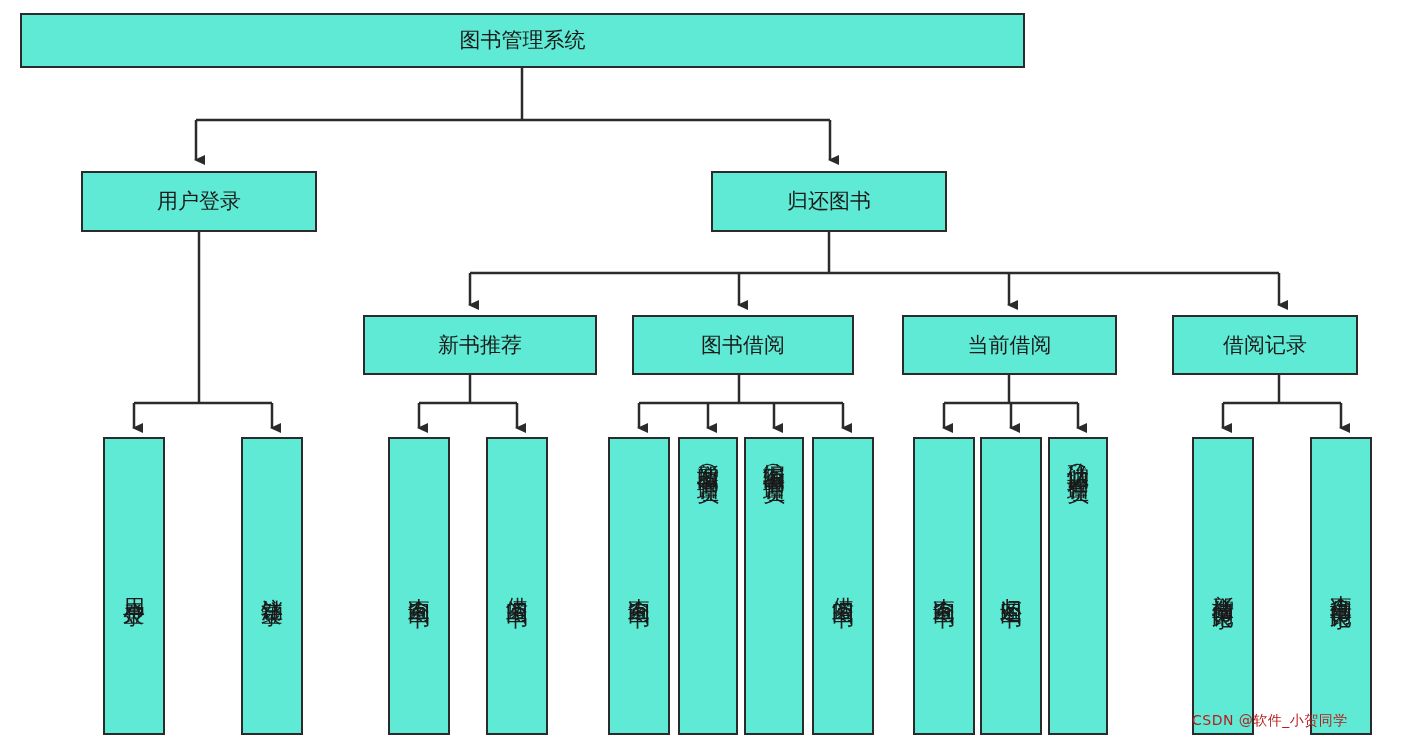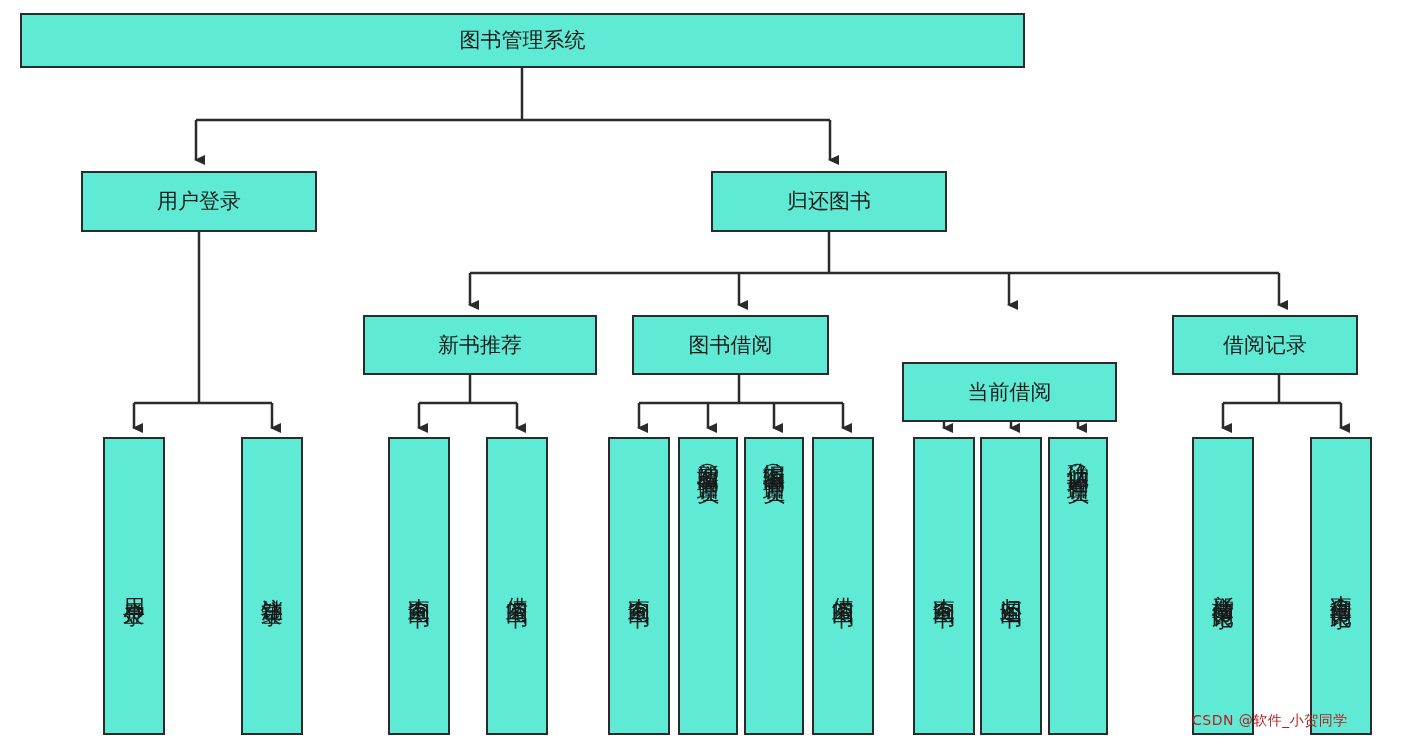--- a/index.html
+++ b/index.html
@@ -121,22 +121,22 @@
       <path d="M1341,403 L1341,428" marker-end="url(#arrow)"></path>
     </g>
   </svg>
 
   <div class="node root" style="left:20px; top:13px; width:1005px; height:55px;">图书管理系统</div>
 
   <div class="node h" style="left:81px; top:171px; width:236px; height:61px;">用户登录</div>
   <div class="node h" style="left:711px; top:171px; width:236px; height:61px;">归还图书</div>
 
   <div class="node h" style="left:363px; top:315px; width:234px; height:60px;">新书推荐</div>
-  <div class="node h" style="left:632px; top:315px; width:197px; height:60px;">图书借阅</div>
-  <div class="node h" style="left:902px; top:315px; width:215px; height:60px;margin-top:47px;">当前借阅</div>
+  <div class="node h" style="left:632px; top:315px; width:222px; height:60px;">图书借阅</div>
+  <div class="node h" style="left:902px; top:315px; width:215px; height:60px;">当前借阅</div>
   <div class="node h" style="left:1172px; top:315px; width:186px; height:60px;">借阅记录</div>
 
   <div class="node v" style="left:103px; top:437px; width:62px; height:298px;">用户登录</div>
   <div class="node v" style="left:241px; top:437px; width:62px; height:298px;">注销登录</div>
 
   <div class="node v" style="left:388px; top:437px; width:62px; height:298px;">查询图书</div>
   <div class="node v" style="left:486px; top:437px; width:62px; height:298px;">借阅图书</div>
 
   <div class="node v" style="left:608px; top:437px; width:62px; height:298px;">查询图书</div>
   <div class="node v top" style="left:678px; top:437px; width:60px; height:298px;">新增图书（管理员）</div>

